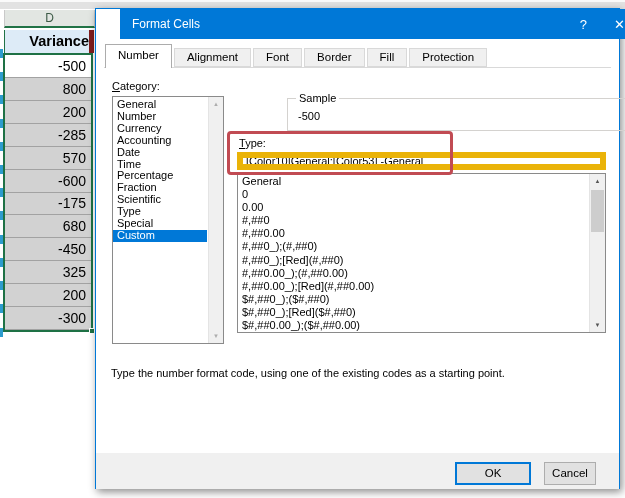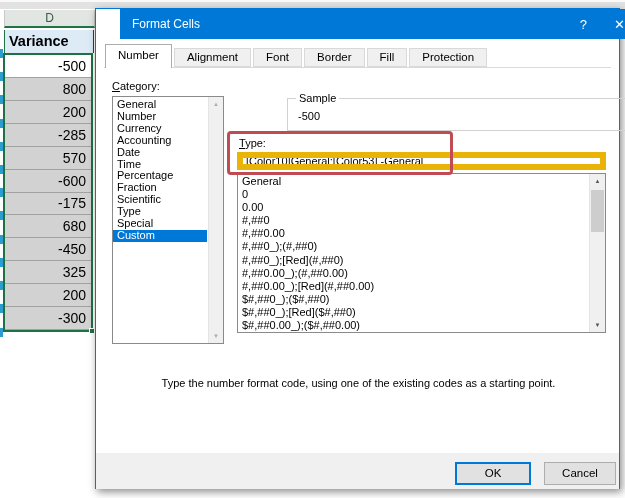--- a/index.html
+++ b/index.html
@@ -11,22 +11,22 @@
     overflow: hidden;
   }
   
   .top-strip { position:absolute; left:0; top:0; width:625px; height:9px;
     background:#e2e2e2; border-top:2px solid #fafafa; }
   .col-header { position:absolute; left:4px; top:10px; width:91px; height:18px;
     background:#e2e6e2; border-left:1px solid #c9c9c9; border-right:1px solid #c9c9c9;
     border-bottom:2px solid #217346; color:#3c5a46; font-size:12px;
     text-align:center; line-height:16px; }
   .var-cell { position:absolute; left:4px; top:30px; width:90px; height:23px;
-    background:#ddebf7; border-left:1px solid #217346; border-right:1px solid #7f1d1d;
-    font-weight:bold; font-size:14.5px; line-height:23px; padding-left:4px; color:#000; }
+    background:#ddebf7; border-left:1px solid #217346; border-right:5px solid #7f1d1d;
+    font-weight:bold; font-size:14.5px; line-height:23px; padding-left:4px; color:#000;text-align:right; }
   .range { position:absolute; left:3px; top:53px; width:90px; height:279px;
     border:2px solid #1e7145; background:#d2d2d2;
     display:flex; flex-direction:column; }
   .range .cell { flex:1; display:flex; align-items:center; justify-content:flex-end;
     padding-right:5px; font-size:14px; color:#000; border-bottom:1px solid #a2a2a2;
     background:#d2d2d2; }
   .range .cell:last-child { border-bottom:none; }
   .range .cell.active { background:#ffffff; }
   .fill-handle { position:absolute; right:-4px; bottom:-4px; width:6px; height:6px;
     background:#1e7145; border:1px solid #ffffff; }
@@ -90,30 +90,30 @@
   .fmt-scroll .arr { position:absolute; left:0; width:100%; text-align:center;
     font-size:6px; color:#555; }
   .fmt-scroll .arr.up { top:4px; } .fmt-scroll .arr.down { bottom:4px; }
   .fmt-thumb { position:absolute; left:1px; top:16px; width:13px; height:42px;
     background:#cdcdcd; }
   
   .delete-btn { position:absolute; left:437px; top:335px; width:59px; height:22px;
     background:#f0f0f0; border:1px solid #b0b0b0; font-size:11px;
     text-align:center; line-height:20px; }
   
-  .hint { position:absolute; left:15px; top:368px; width:495px; font-size:11px;
-    color:#000;text-align:center; }
+  .hint { position:absolute; left:15px; top:358px; width:495px; font-size:11px;
+    color:#000; }
   
   .footer { position:absolute; left:0; top:444px; width:100%; height:36px;
     background:#f0f0f0; }
   .btn { position:absolute; font-size:11.5px; text-align:center;
     background:#e1e1e1; color:#000; }
   .ok-btn { left:359px; top:9px; width:76px; height:23px;
     border:2px solid #0078d7; line-height:19px; }
-  .cancel-btn { left:448px; top:9px; width:72px; height:23px;
+  .cancel-btn { left:448px; top:9px; width:52px; height:23px;
     border:1px solid #adadad; line-height:21px; }
 </style>
 </head>
 <body>
 
 <div class="top-strip"></div>
 
 <div class="col-header">D</div>
 
 <div class="var-cell">Variance</div>

